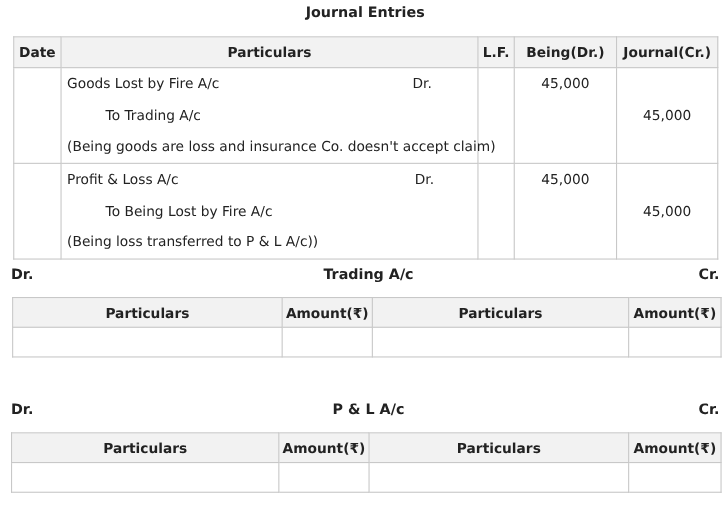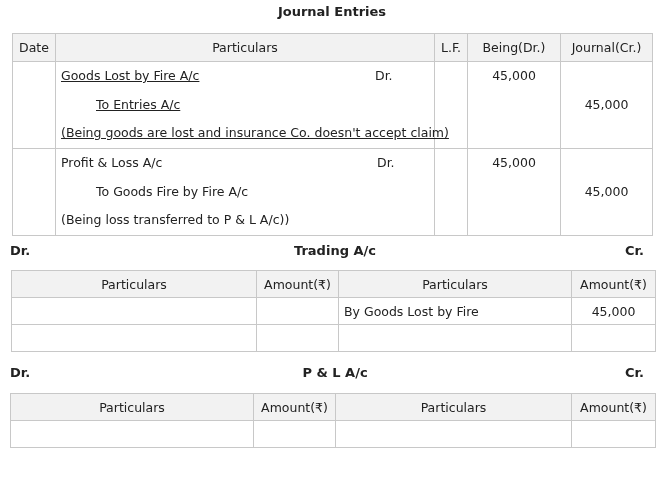--- a/index.html
+++ b/index.html
@@ -6,31 +6,31 @@
   body {
     width: 660px; height: 481px; position: relative; overflow: hidden;
     font-family: "DejaVu Sans", sans-serif; font-size: 12.5px; color: #222222;
   }
   .title {
     position: absolute; top: 4px; left: 0; width: 664px; text-align: center;
     font-weight: bold; font-size: 13px;
   }
   table { position: absolute; border-collapse: collapse; table-layout: fixed; }
   td, th { border: 1px solid #c8c8c8; padding: 0; }
-  th { background: #f2f2f2; font-weight: normal; font-size: 12.5px; height: 26px; text-align: center; }
+  th { background: #f2f2f2; font-weight: bold; font-size: 12.5px; height: 26px; text-align: center; }
   .line { height: 28.7px; line-height: 28px; white-space: nowrap; position: relative; }
   .indent { padding-left: 35px; }
   .dr-mark { position: absolute; left: 314px; top: 0; }
   .center { text-align: center; }
   .acc-head {
     position: absolute; left: 0; width: 660px; height: 18px; font-weight: bold; font-size: 13px;
   }
   .acc-head .dr { position: absolute; left: 10px; }
   .acc-head .name { position: absolute; left: 0; width: 670px; text-align: center; }
-  .acc-head .cr { position: absolute; right: 16px; }
+  .acc-head .cr { position: absolute; right: 6px; }
   .acc td { height: 26px; }
   .acc td.txt { padding-left: 5px; }
   .acc td.num { text-align: center; }
 </style>
 </head>
 <body>
 
 <div class="title">Journal Entries</div>
 
 <table style="left:12px; top:33px; width:640px;">
@@ -44,45 +44,45 @@
   <tbody>
       <tr>
     <th style="height:27px">Date</th>
     <th>Particulars</th>
     <th>L.F.</th>
     <th>Being(Dr.)</th>
     <th>Journal(Cr.)</th>
   </tr>
   <tr>
     <td></td>
-    <td style="padding-left:5px;text-decoration:underline;">
+    <td style="padding-left:5px;">
       <div class="line">
         <span>Goods Lost by Fire A/c</span>
         <span class="dr-mark">Dr.</span>
       </div>
-      <div class="line indent">To Entries A/c</div>
-      <div class="line">(Being goods are lost and insurance Co. doesn't accept claim)</div>
+      <div class="line indent">To Trading A/c</div>
+      <div class="line">(Being goods are loss and insurance Co. doesn't accept claim)</div>
     </td>
     <td></td>
     <td style="vertical-align:top;">
       <div class="line center">45,000</div>
     </td>
     <td style="vertical-align:top;">
       <div class="line"></div>
       <div class="line center">45,000</div>
     </td>
   </tr>
   <tr>
     <td></td>
     <td style="padding-left:5px;">
       <div class="line">
         <span>Profit &amp; Loss A/c</span>
         <span class="dr-mark" style="left:316px">Dr.</span>
       </div>
-      <div class="line indent">To Goods Fire by Fire A/c</div>
+      <div class="line indent">To Being Lost by Fire A/c</div>
       <div class="line">(Being loss transferred to P &amp; L A/c))</div>
     </td>
     <td></td>
     <td style="vertical-align:top;">
       <div class="line center">45,000</div>
     </td>
     <td style="vertical-align:top;">
       <div class="line"></div>
       <div class="line center">45,000</div>
     </td>
@@ -101,26 +101,20 @@
       <col style="width:82px">
       <col style="width:233px">
       <col style="width:84px">
   </colgroup>
   <tbody>
       <tr>
     <th>Particulars</th>
     <th>Amount(₹)</th>
     <th>Particulars</th>
     <th>Amount(₹)</th>
-  </tr>
-  <tr>
-    <td class="txt"></td>
-    <td class="num"></td>
-    <td class="txt">By Goods Lost by Fire</td>
-    <td class="num">45,000</td>
   </tr>
   <tr>
     <td class="txt"></td>
     <td class="num"></td>
     <td class="txt"></td>
     <td class="num"></td>
   </tr>
 </tbody>
   </table>
 

